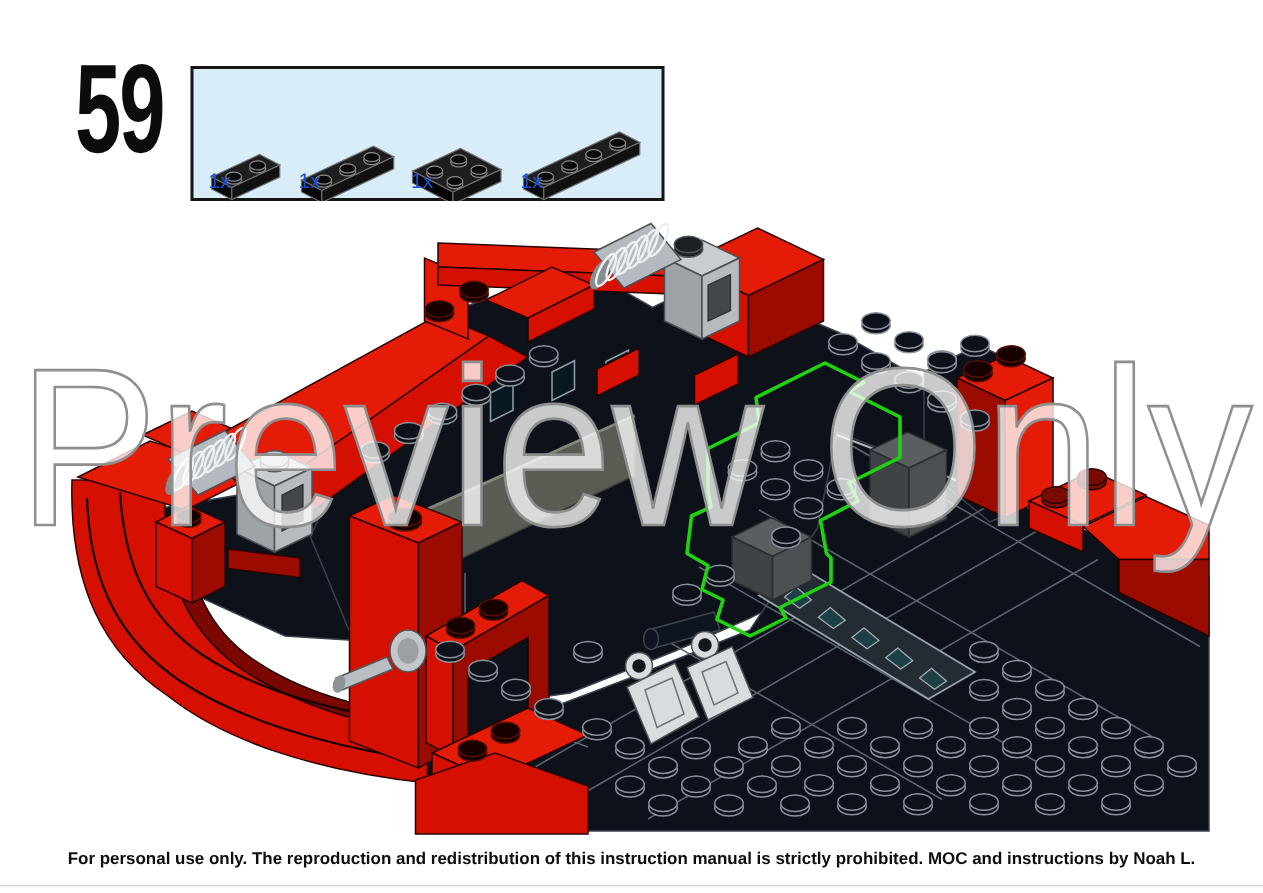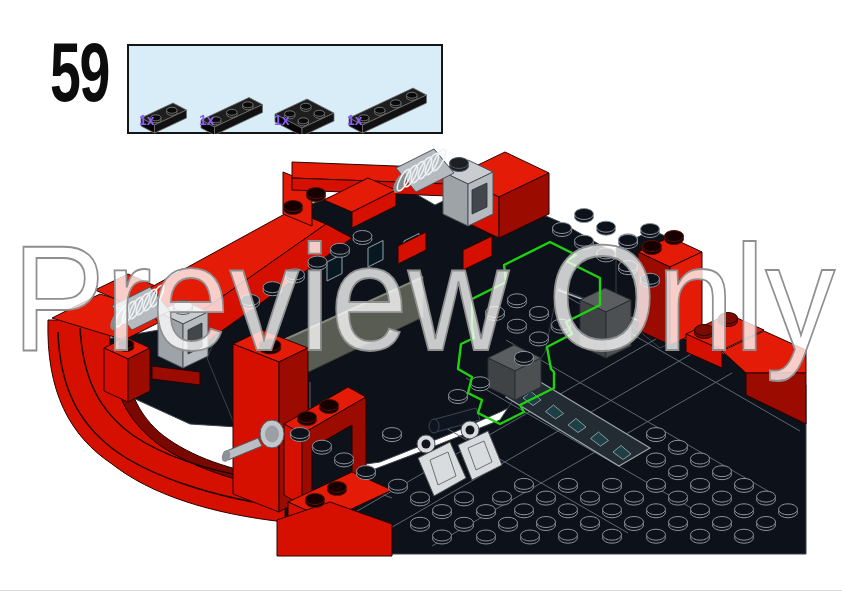--- a/index.html
+++ b/index.html
@@ -17,21 +17,21 @@
     position:absolute;left:50px;top:30px;font-size:84px;line-height:84px;
     font-weight:bold;color:#0c0c0c;transform:scaleX(0.66);transform-origin:left top;
     letter-spacing:-2px;
   }
   .parts-box{
     position:absolute;left:127px;top:44px;width:316px;height:90px;
     background:var(--callout-bg);border:2px solid #151515;
   }
   .parts-box svg{position:absolute;left:0;top:0;}
   .qty-label{
-    position:absolute;top:66px;font-size:14px;font-weight:bold;color:#8b5cf6;
+    position:absolute;top:66px;font-size:14px;font-weight:normal;color:#1d4ed8;
   }
   .footer-text{
     position:absolute;left:0;right:0;top:567px;text-align:center;
     font-size:11.3px;font-weight:bold;color:#0d0d0d;
   }
   .bottom-rule{position:absolute;left:0;right:0;top:590px;height:1px;background:#d8dcde;}
   
   .rA{fill:var(--red-bright);stroke:#2a0200;stroke-width:1;}
   .rB{fill:var(--red);stroke:#2a0200;stroke-width:1;}
   .rC{fill:var(--red-dark);stroke:#2a0200;stroke-width:1;}
@@ -481,14 +481,15 @@
         <ellipse class="pStud" cx="234.8" cy="73.8" rx="5.3" ry="3"></ellipse>
           <ellipse class="pStud" cx="234.8" cy="71.8" rx="5.3" ry="3"></ellipse>
       </g>
     </svg>
     <span class="qty-label" style="left:10px">1x</span>
     <span class="qty-label" style="left:70px">1x</span>
     <span class="qty-label" style="left:145px">1x</span>
     <span class="qty-label" style="left:218px">1x</span>
   </div>
 
+  <div class="footer-text">For personal use only. The reproduction and redistribution of this instruction manual is strictly prohibited. MOC and instructions by Noah L.</div>
   <div class="bottom-rule"></div>
 </div>
 
 </body></html>

